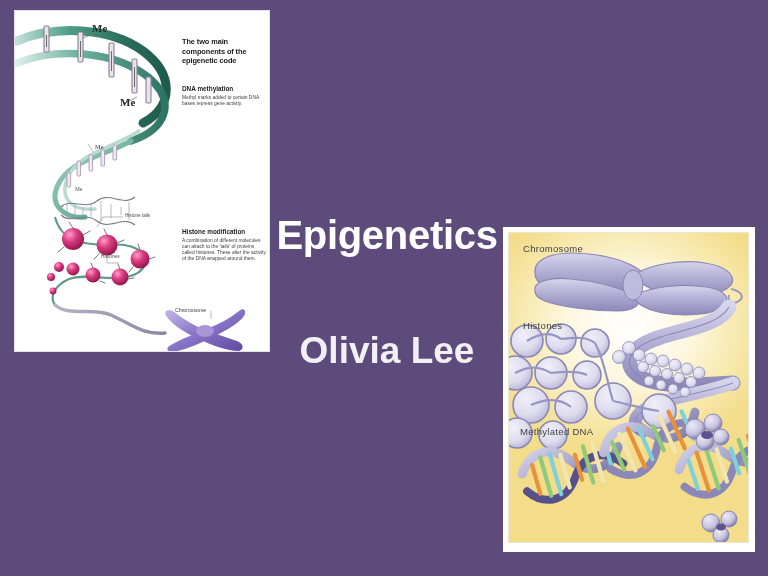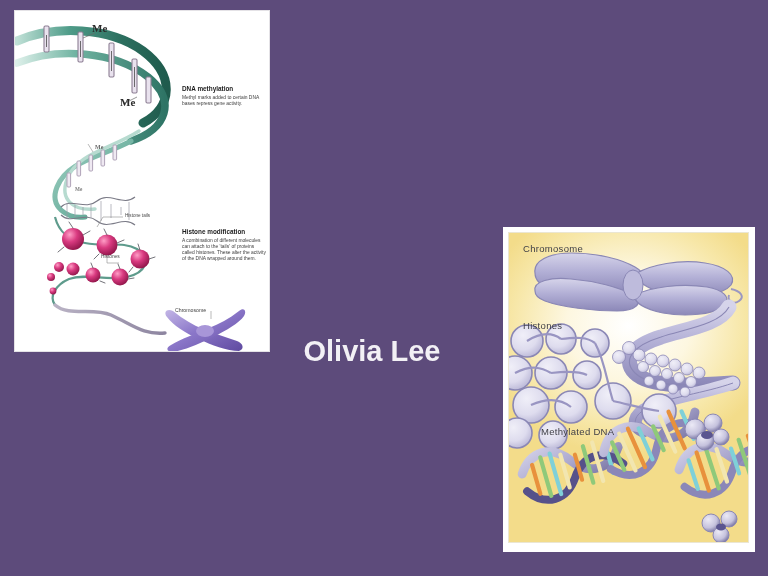--- a/index.html
+++ b/index.html
@@ -27,25 +27,25 @@
   .slide-title {
     font-size: 40px;
     font-weight: bold;
     color: #ffffff;
     line-height: 46px;
     letter-spacing: -0.3px;
     white-space: nowrap;
   }
   .slide-subtitle {
     position: absolute;
-    left: 247px;
+    left: 262px;
     top: 334px;
     width: 250px;
     text-align: center;
-    font-size: 29px;
+    font-size: 37px;
     font-weight: bold;
     color: #f2f0f5;
     line-height: 34px;
     white-space: nowrap;
   }
 
   
   .img-card {
     position: absolute;
     background: #ffffff;
@@ -127,21 +127,21 @@
   }
   .fr-label {
     position: absolute;
     font-family: "Liberation Sans", sans-serif;
     font-size: 9.5px;
     color: #3f3f46;
     letter-spacing: 0.3px;
   }
   .fr-lab-chrom { left: 14px; top: 10px; }
   .fr-lab-hist  { left: 14px; top: 87px; }
-  .fr-lab-meth  { left: 32px; top: 193px; text-align: right; }
+  .fr-lab-meth  { left: 11px; top: 193px; text-align: right; }
 </style>
 </head>
 <body>
 
 <div class="slide" style="background: rgb(93, 75, 123);">
 
   <div class="img-card" id="fig-left">
     <div class="fig-inner">
 
       <svg width="256" height="342" viewBox="0 0 256 342" xmlns="http://www.w3.org/2000/svg">
@@ -261,36 +261,40 @@
                    C 228 332, 230 338, 224 340 C 212 340, 196 334, 184 328
                    C 170 322, 158 314, 152 306 C 148 301, 152 297, 158 300 Z" fill="url(#chromPurple)"></path>
           <path d="M224 300 C 214 308, 204 313, 194 317 C 182 322, 166 328, 156 334
                    C 150 337, 152 341, 158 341 C 170 339, 186 332, 198 326
                    C 212 319, 224 312, 229 305 C 232 300, 229 296, 224 300 Z" fill="url(#chromPurple)"></path>
           <ellipse cx="190" cy="320" rx="9" ry="6" fill="#a896d8"></ellipse>
         </g>
       </svg>
 
       
+      <div class="fl-text fl-head">The two main components of the epigenetic code</div>
       <div class="fl-text fl-sub1">DNA methylation</div>
       <div class="fl-text fl-body1">Methyl marks added to certain DNA bases repress gene activity.</div>
       <div class="fl-text fl-sub2">Histone modification</div>
       <div class="fl-text fl-body2">A combination of different molecules can attach to the 'tails' of proteins called histones. These alter the activity of the DNA wrapped around them.</div>
 
       <div class="fl-text fl-chrom-lab">Chromosome</div>
       <div class="fl-text fl-tail-lab">Histone tails</div>
       <div class="fl-text fl-hist-lab">Histones</div>
 
       <div class="fl-text fl-me fl-me-1">Me</div>
       <div class="fl-text fl-me fl-me-2">Me</div>
       <div class="fl-text fl-me fl-me-3">Me</div>
       <div class="fl-text fl-me fl-me-4">Me</div>
     </div>
   </div>
 
+  <div class="title-block">
+    <div class="slide-title">Epigenetics</div>
+  </div>
   <div class="slide-subtitle">Olivia Lee</div>
 
   <div class="img-card" id="fig-right">
     <div class="fr-canvas">
 
       <svg width="241" height="311" viewBox="0 0 241 311" preserveAspectRatio="none" xmlns="http://www.w3.org/2000/svg">
         <defs>
           <linearGradient id="lavTube" x1="0" y1="0" x2="0" y2="1">
             <stop offset="0%" stop-color="#d6d4ea"></stop>
             <stop offset="45%" stop-color="#b3b0d6"></stop>

